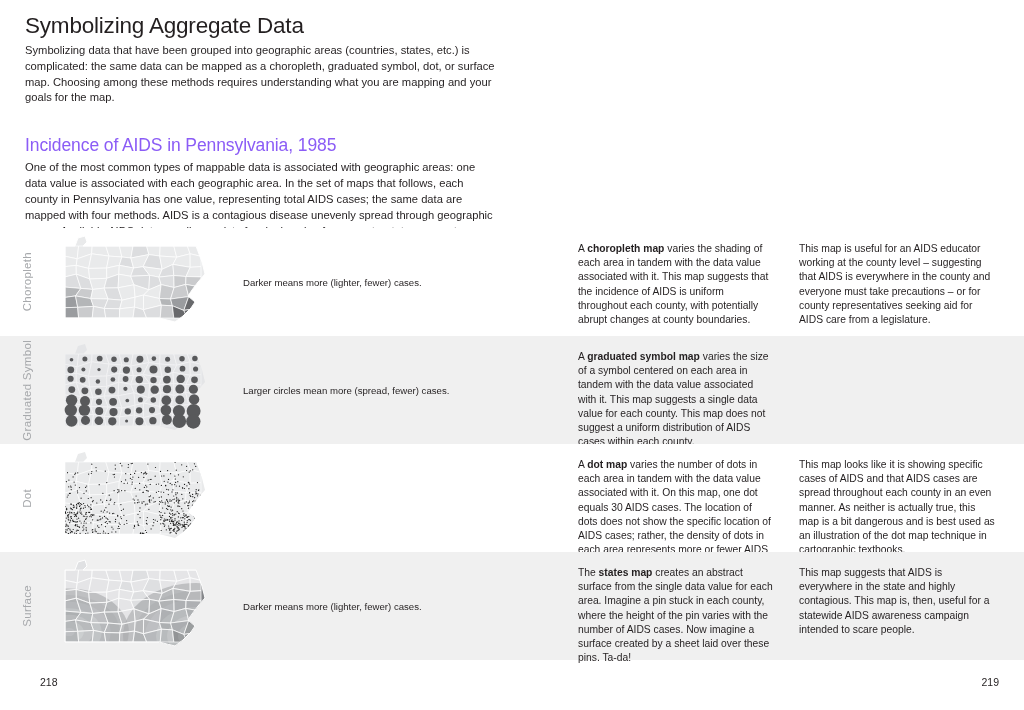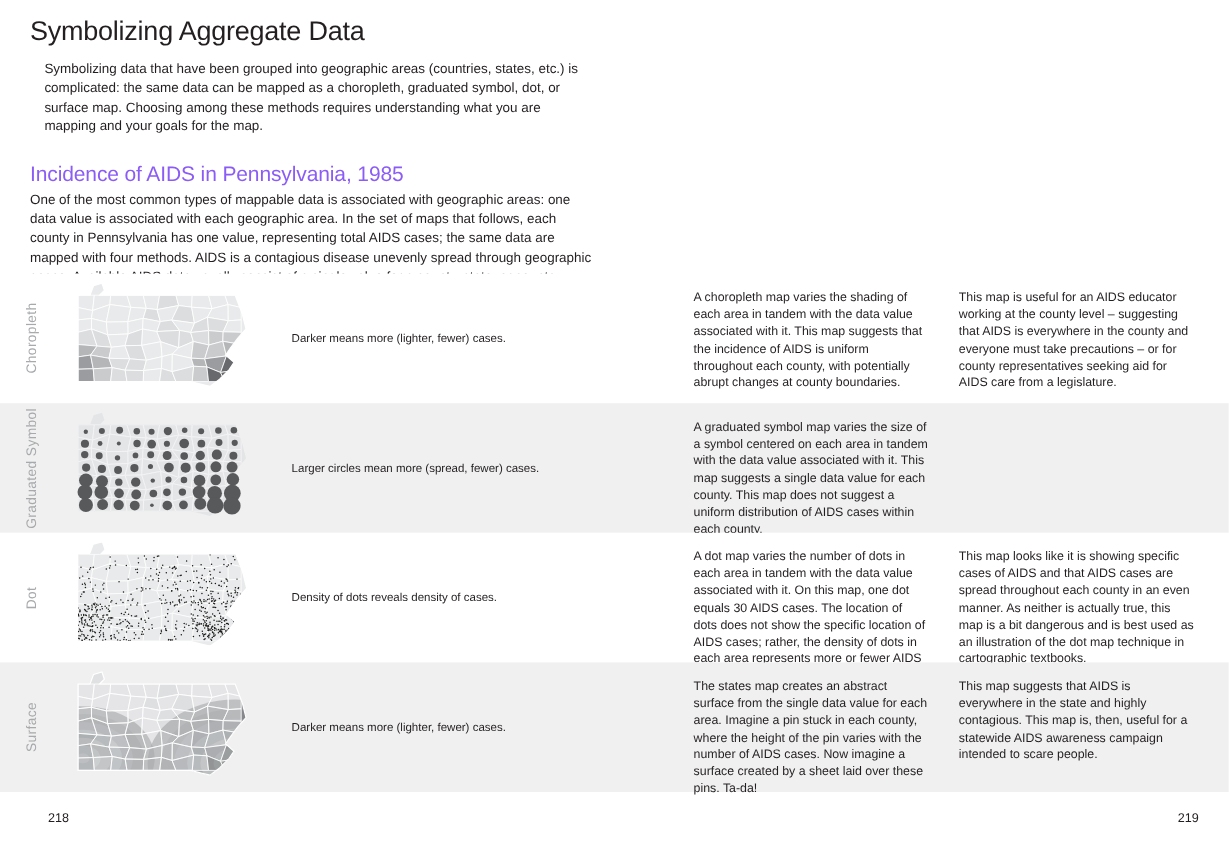--- a/index.html
+++ b/index.html
@@ -33,21 +33,21 @@
     font-weight: 400;
     letter-spacing: -0.2px;
     color: #231f20;
     margin: 0 0 4px 0;
     line-height: 1.1;
   }
   .doc-intro {
     font-size: 11.2px;
     line-height: 1.42;
     color: #231f20;
-    margin: 12px;
+    margin: 0;
   }
 
   .section-block {
     position: absolute;
     left: 25px;
     top: 135px;
     width: 470px;
   }
   .section-title {
     font-size: 17.5px;
@@ -131,21 +131,21 @@
   }
   .col-right {
     position: absolute;
     left: 799px;
     top: 14px;
     width: 196px;
     font-size: 10.3px;
     line-height: 1.38;
     color: #231f20;
   }
-  .col-mid b { font-weight: 400; margin-top: 24px; }
+  .col-mid b { font-weight: 700; margin-top: 24px; }
 
   
   .folio {
     position: absolute;
     bottom: 22px;
     font-size: 10.5px;
     color: #231f20;
   }
   .folio.left  { left: 40px; }
   .folio.right { right: 25px; }
@@ -1223,21 +1223,20 @@
               <circle cx="133.3" cy="84.4" r="0.62" fill="#1a1a1a"></circle>
               <circle cx="129.1" cy="82.8" r="0.62" fill="#1a1a1a"></circle>
               <circle cx="144.9" cy="80.2" r="0.62" fill="#1a1a1a"></circle>
               <circle cx="129.1" cy="78.2" r="0.62" fill="#1a1a1a"></circle>
               <circle cx="135.5" cy="79.2" r="0.62" fill="#1a1a1a"></circle>
               <circle cx="130.2" cy="81.1" r="0.62" fill="#1a1a1a"></circle>
               <circle cx="145.2" cy="76.2" r="0.62" fill="#1a1a1a"></circle>
             </g>
           </svg>
         </div>
-        <div class="map-caption">Density of dots reveals density of cases.</div>
         <div class="col-mid"><span>A </span><b>dot map</b><span> varies the number of dots in each area in tandem with the data value associated with it. On this map, one dot equals 30 AIDS cases. The location of dots does not show the specific location of AIDS cases; rather, the density of dots in each area represents more or fewer AIDS cases in the area.</span></div>
         <div class="col-right">This map looks like it is showing specific cases of AIDS and that AIDS cases are spread throughout each county in an even manner. As neither is actually true, this map is a bit dangerous and is best used as an illustration of the dot map technique in cartographic textbooks.</div>
       </div>
       <div class="map-row shaded">
         <div class="row-label">
           <span>Surface</span>
         </div>
         <div class="map-holder">
           <svg viewBox="0 0 152 92" xmlns="http://www.w3.org/2000/svg">
             <defs>

